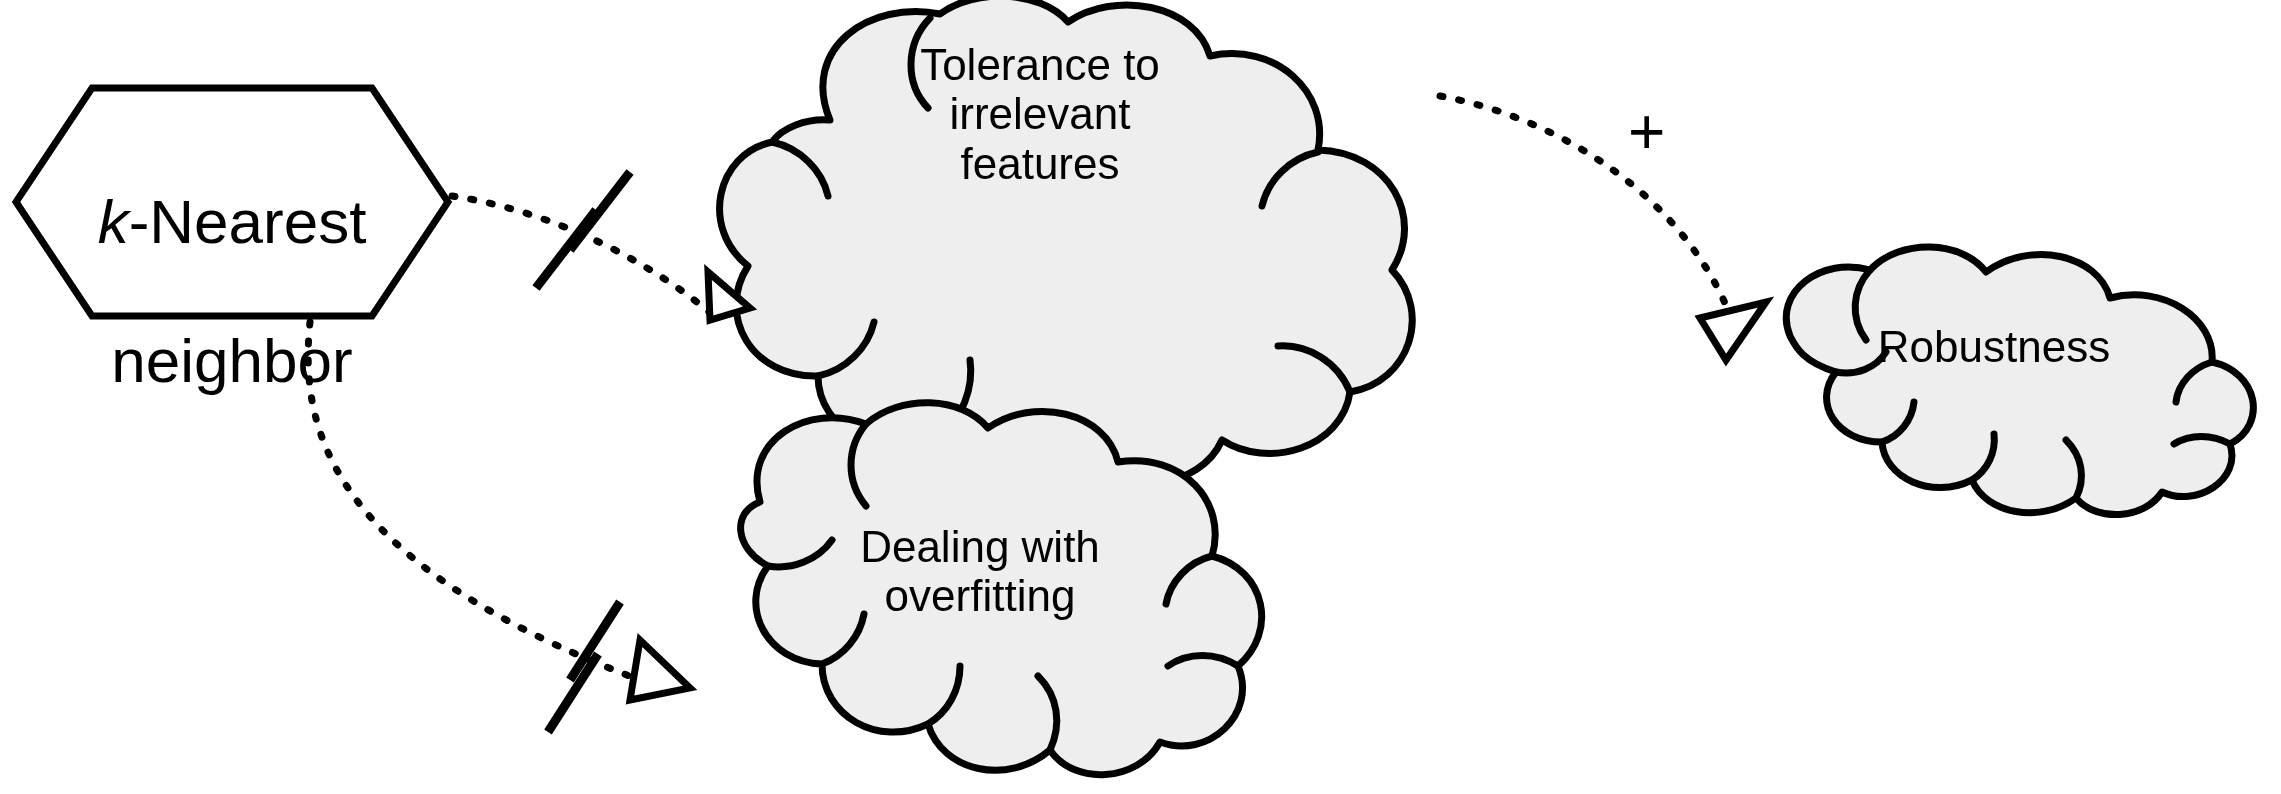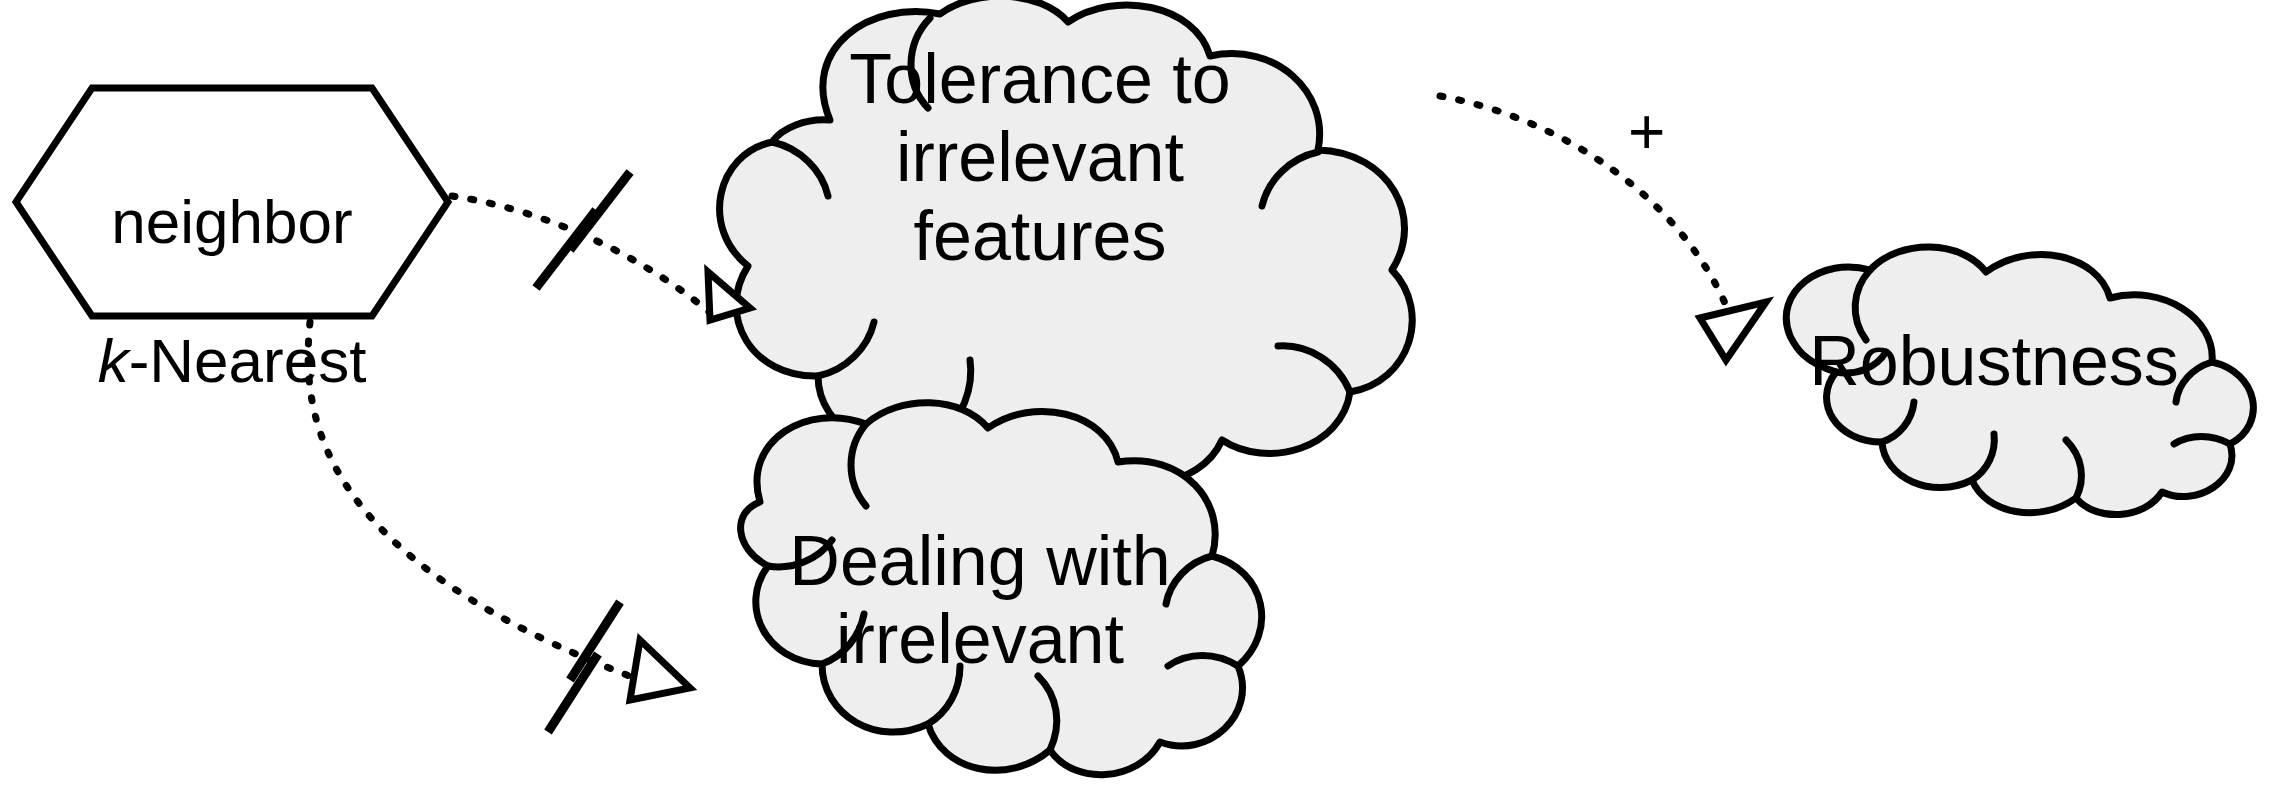--- a/index.html
+++ b/index.html
@@ -30,21 +30,21 @@
     color: #000000;
     line-height: 1.12;
     white-space: pre-line;
     pointer-events: none;
     font-family: "Liberation Sans", sans-serif;
   }
   .label-hex {
     font-size: 62px;
   }
   .label-cloud {
-    font-size: 70px;
+    font-size: 44px;
   }
   .italic-k {
     font-style: italic;
   }
   .edge-sign {
     position: absolute;
     color: #000000;
     font-size: 64px;
     font-family: "Liberation Sans", sans-serif;
     line-height: 1;
@@ -162,28 +162,28 @@
 
     <g>
       <path d="M 1440,96 C 1560,118 1680,196 1728,310" fill="none" stroke="#000000" stroke-width="7" stroke-dasharray="3 16" stroke-linecap="round"></path>
 
       <polygon points="1700,318 1766,302 1726,360" fill="#ffffff" stroke="#000000" stroke-width="7" stroke-linejoin="miter"></polygon>
     </g>
 
   </svg>
 
   <div class="node-label label-hex" style="left:16px; top:118px; width:432px;">
+    <div><span class="italic-k">k</span><span>-Nearest</span></div>
     <div>neighbor</div>
-    <div><span class="italic-k">k</span><span>-Nearest</span></div>
   </div>
 
   <div class="node-label label-cloud" style="left:760px; top:40px; width:560px;">Tolerance to
 irrelevant
 features</div>
 
   <div class="node-label label-cloud" style="left:740px; top:522px; width:480px;">Dealing with
-irrelevant</div>
+overfitting</div>
 
   <div class="node-label label-cloud" style="left:1784px; top:322px; width:420px;">Robustness</div>
 
   <div class="edge-sign" style="left:1628px; top:100px;">+</div>
 
 </div>
 
 </body></html>

